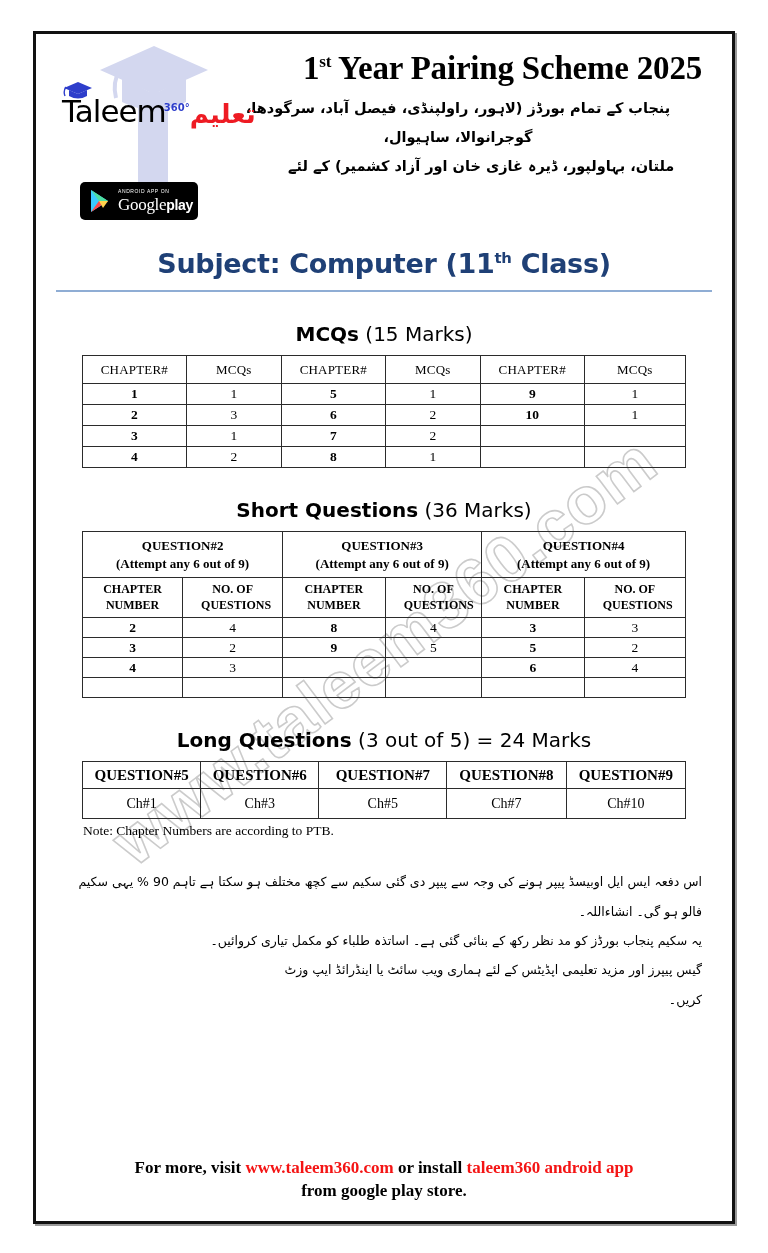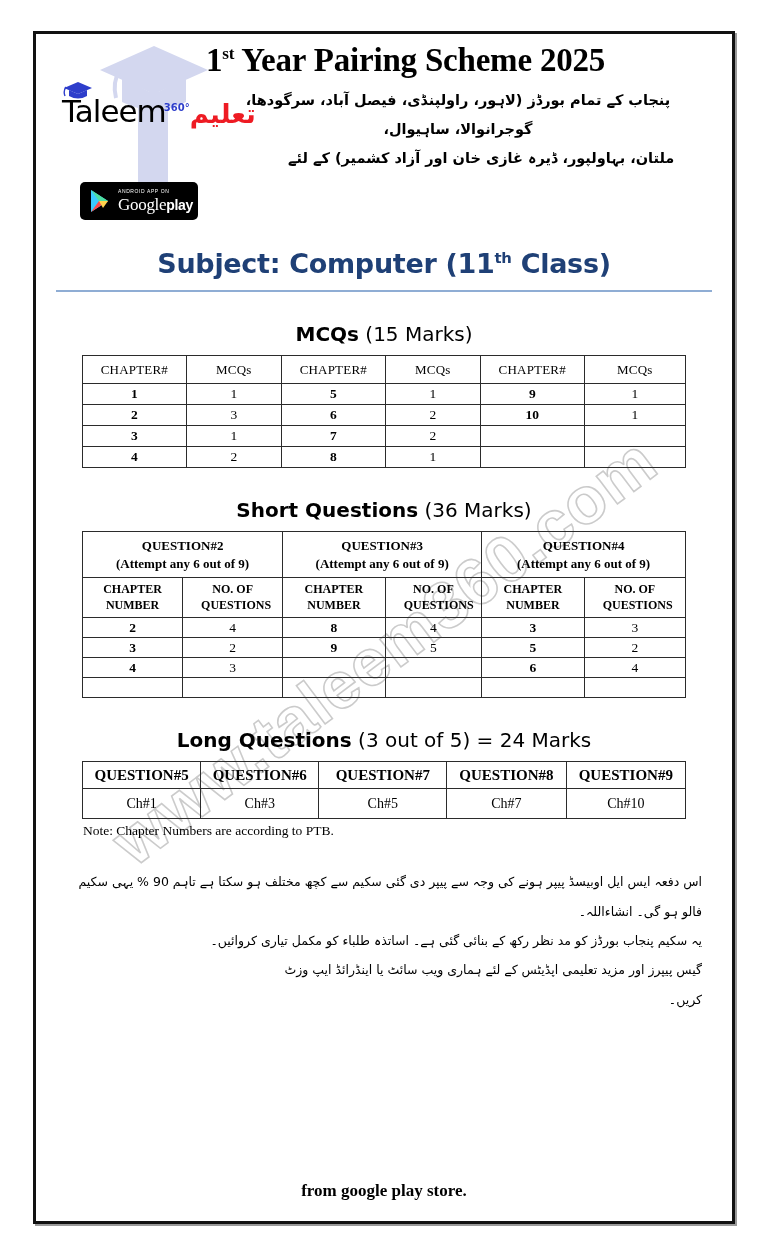--- a/index.html
+++ b/index.html
@@ -162,24 +162,24 @@
   .head-texts {
     position: absolute;
     left: 152px;
     right: 4px;
     top: 8px;
   }
   .doc-title {
     font-family: "Liberation Serif", serif;
     font-weight: 700;
     font-size: 33px;
-    text-align: left;
+    text-align: right;
     letter-spacing: -.2px;
     line-height: 1.1;
-    margin: 0;
+    margin: 8px;
   }
   .doc-title sup { font-size: .52em; }
   .doc-updated {
     font-family: "Liberation Serif", serif;
     font-weight: 700;
     font-size: 15px;
     color: #3d57ec;
     text-align: right;
     margin-top: 3px;
     padding-right: 6px;
@@ -535,17 +535,18 @@
 
       <div class="urdu-notes">
         <p>اس دفعہ ایس ایل اوبیسڈ پیپر ہونے کی وجہ سے پیپر دی گئی سکیم سے کچھ مختلف ہو سکتا ہے تاہم 90 % یہی سکیم فالو ہو گی۔ انشاءاللہ۔</p>
         <p class="l2">یہ سکیم پنجاب بورڈز کو مد نظر رکھ کے بنائی گئی ہے۔ اساتذہ طلباء کو مکمل تیاری کروائیں۔</p>
         <p class="l3">گیس پیپرز اور مزید تعلیمی اپڈیٹس کے لئے ہماری ویب سائٹ یا اینڈرائڈ ایپ وزٹ کریں۔</p>
       </div>
 
     </div>
 
     <div class="footer">
+      <div><span>For more, visit </span><span class="red">www.taleem360.com</span><span> or install </span><span class="red">taleem360 android app</span></div>
       <div>from google play store.</div>
     </div>
 
   </div>
 </div>
 
 </body></html>

